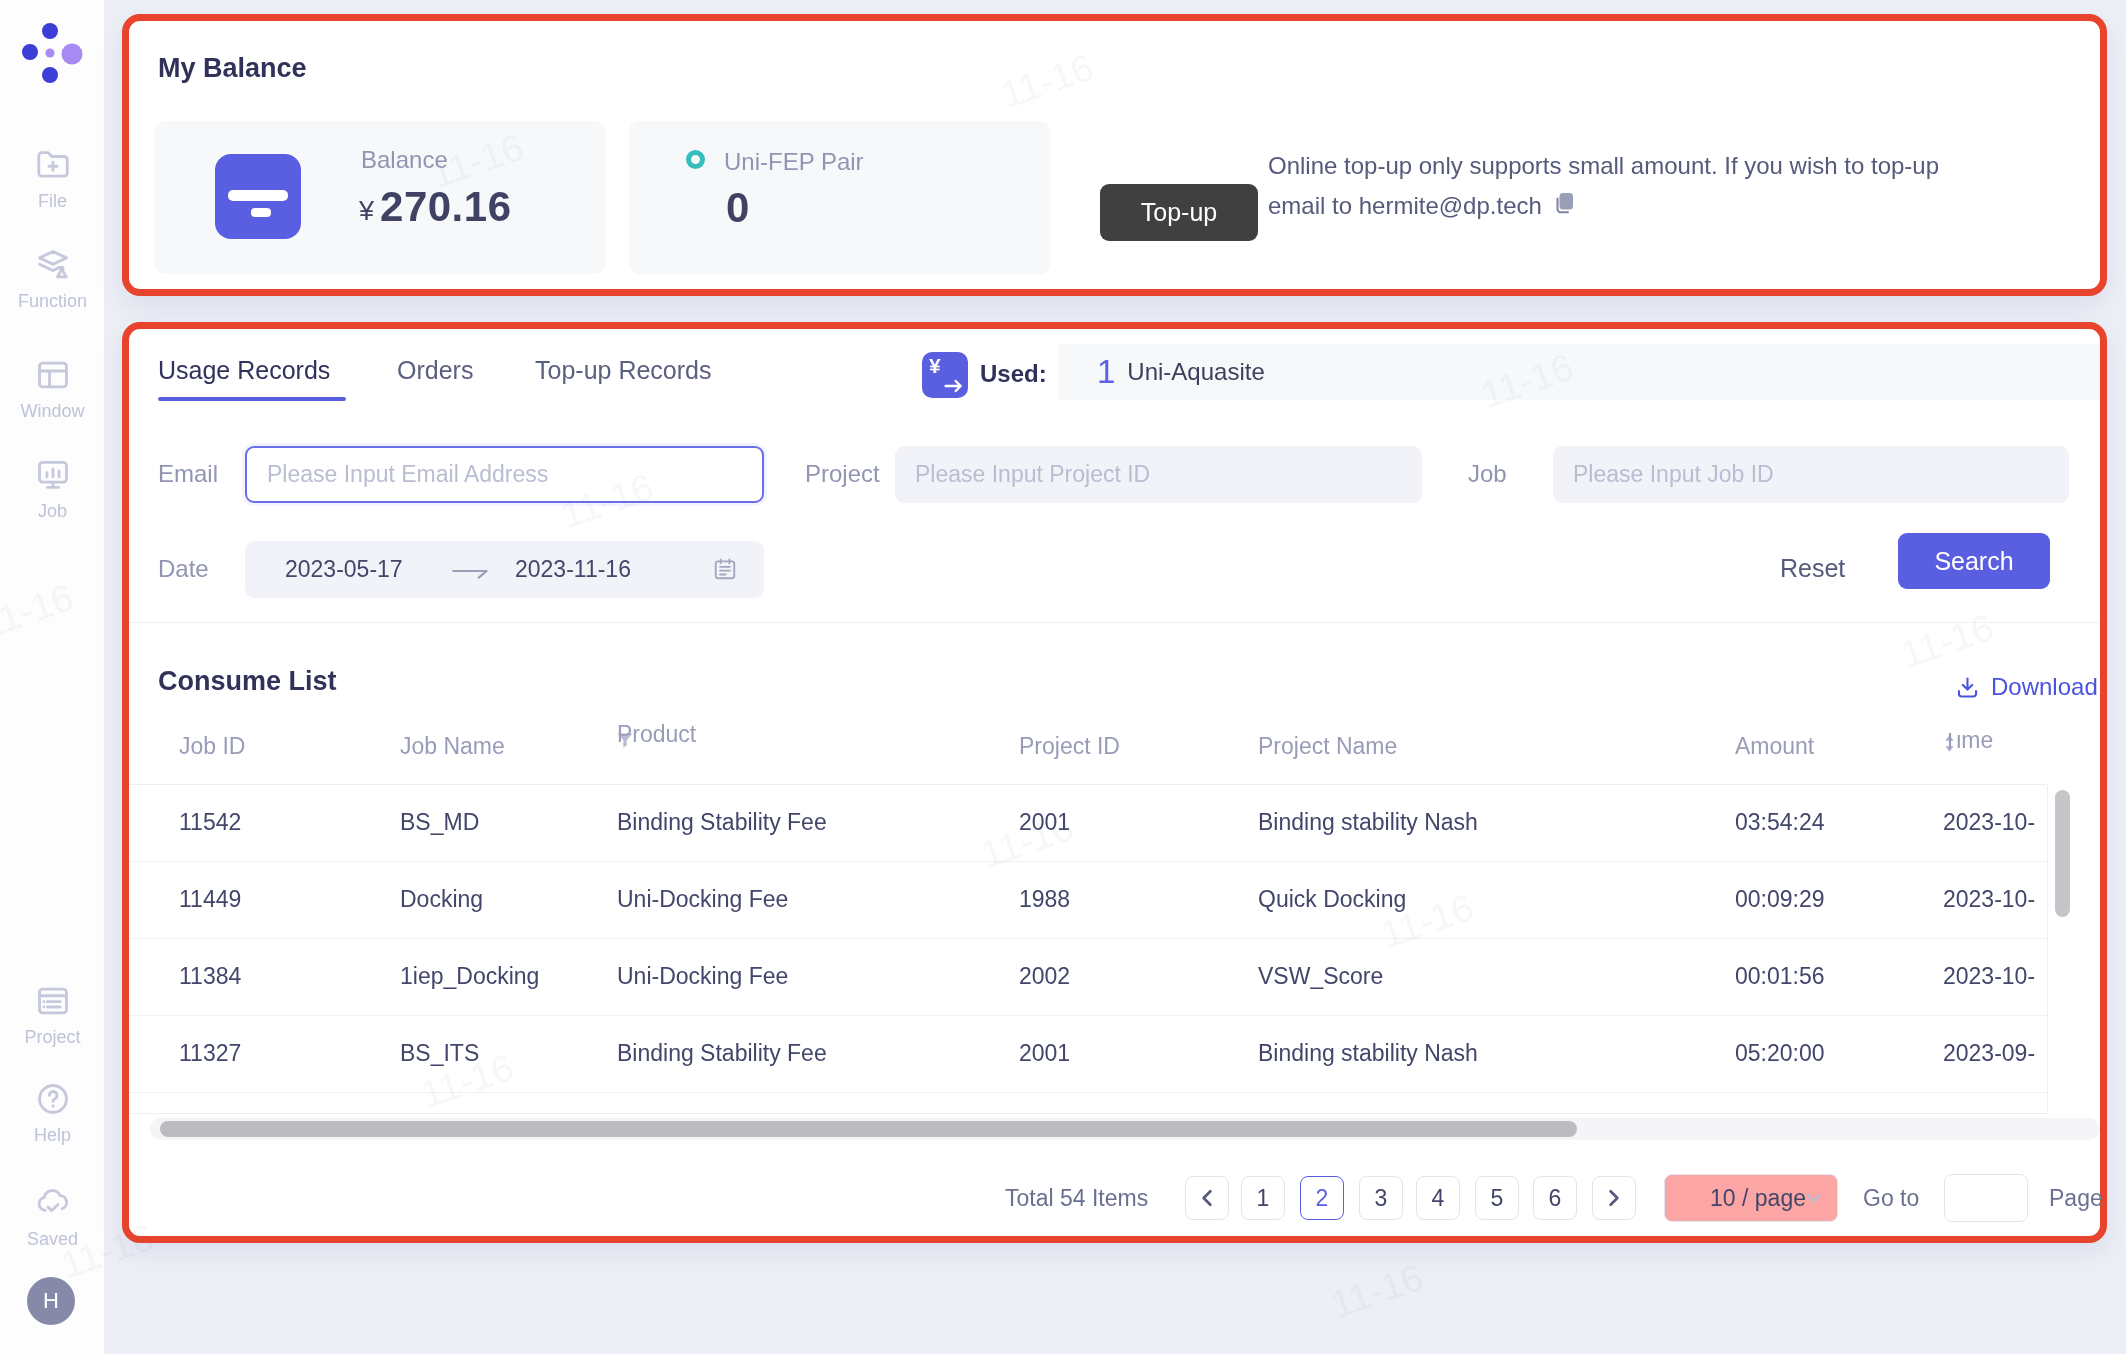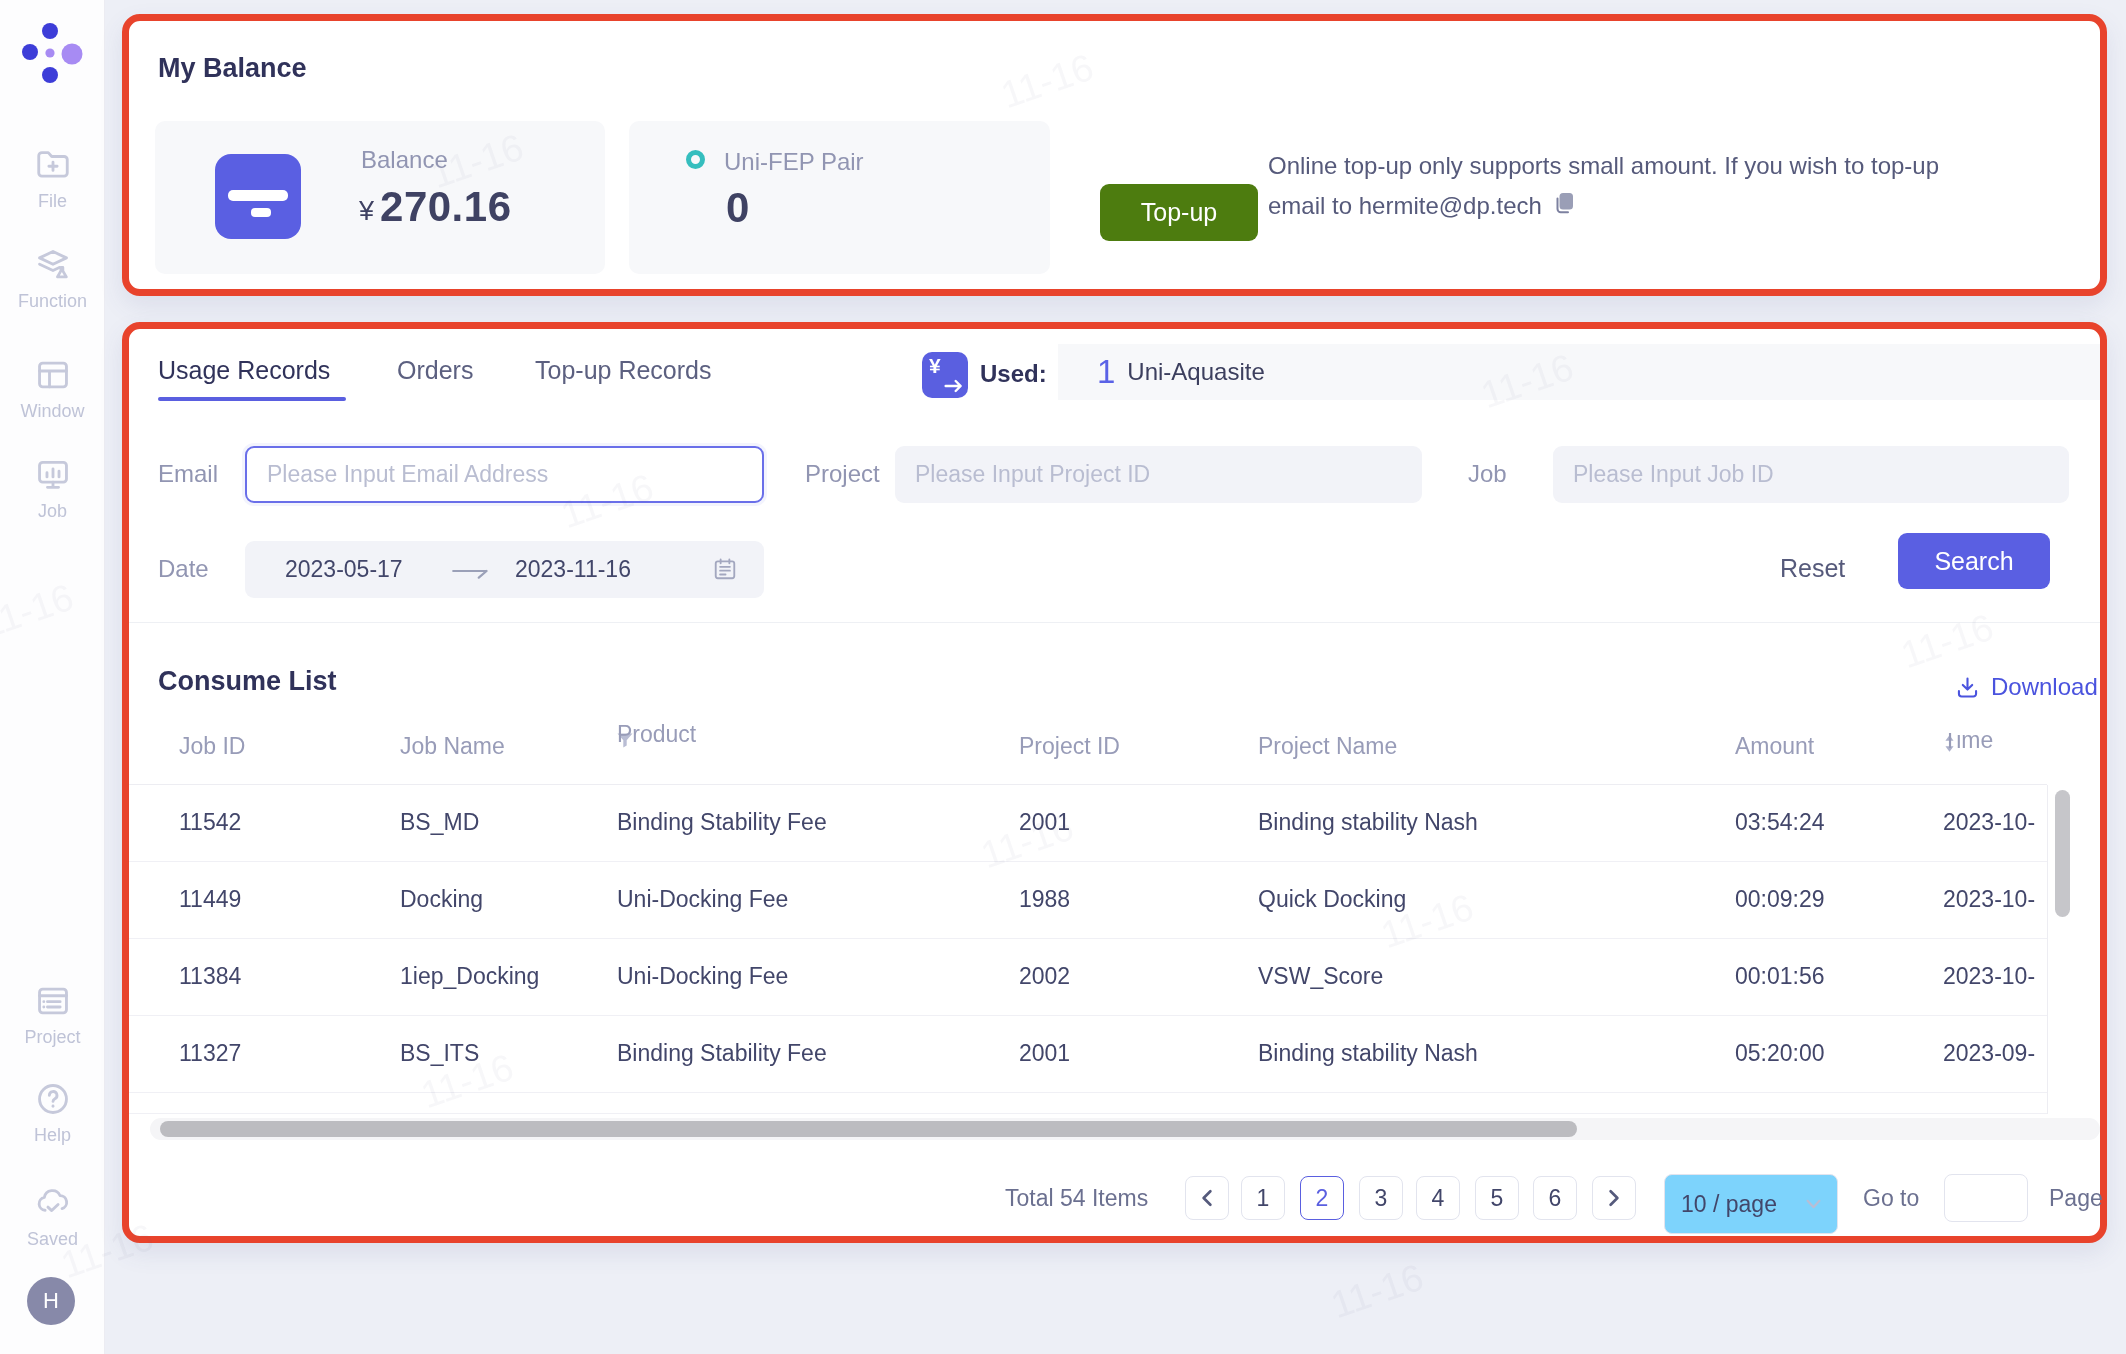--- a/index.html
+++ b/index.html
@@ -31,21 +31,21 @@
   .stat > *{position:absolute}
   .card-icon{left:60px;top:33px;width:86px;height:85px;background:#5a5fe2;border-radius:16px}
   .card-icon i{position:absolute;background:#fff;display:block}
   .ci-stripe{left:13px;right:13px;top:36px;height:11px;border-radius:5px}
   .ci-dash{left:36px;top:54px;width:20px;height:9px;border-radius:4px}
   .stat-label{font-size:24px;color:#9195b2}
   .big-val{display:flex;align-items:flex-end;gap:6px;color:#3f4263}
   .big-val .cur{font-size:27px;padding-bottom:4px}
   .big-val .num{font-size:42px;font-weight:bold;letter-spacing:.5px}
   .ring{left:57px;top:29px;width:19px;height:19px;border:5px solid #35bebe;border-radius:50%}
-  .topup{left:971px;top:163px;width:158px;height:57px;background:#4d7c0f;border-radius:9px;color:#fff;
+  .topup{left:971px;top:163px;width:158px;height:57px;background:#404040;border-radius:9px;color:#fff;
          font-size:25px;display:flex;align-items:center;justify-content:center;cursor:pointer}
   .notice{left:1139px;top:131px;width:830px;font-size:24px;color:#565a7b}
   .nline{height:40px;display:flex;align-items:flex-start;gap:12px;white-space:nowrap}
 
   
   .tab{top:27px;font-size:25px;color:#5c6080;cursor:pointer;white-space:nowrap}
   .tab.active{font-weight:normal;color:#30325a}
   .tab-underline{left:29px;top:68px;width:188px;height:4px;background:#5a5fe0;border-radius:2px}
   .used-icon{left:793px;top:23px;width:46px;height:46px;background:#5a5fe0;border-radius:10px}
   .used-icon span{position:absolute;left:7px;top:2px;color:#fff;font-size:21px;font-weight:bold}
@@ -85,22 +85,22 @@
   .tright{left:1918px;top:456px;width:1px;height:329px;background:#ededf2}
   .vthumb{left:1926px;top:461px;width:15px;height:127px;background:#c6c6ca;border-radius:8px;cursor:pointer}
   .htrack{left:21px;top:789px;width:1950px;height:22px;background:#f5f5f7;border-radius:11px}
   .hthumb{left:31px;top:792px;width:1417px;height:16px;background:#bcbcc0;border-radius:8px;cursor:pointer}
 
   .pag-total{left:876px;top:856px;font-size:23px;color:#6b7090}
   .pbtn{top:847px;width:44px;height:44px;border:1px solid #e2e4ee;border-radius:8px;background:#fff;
         display:flex;align-items:center;justify-content:center;font-size:23px;color:#42466a;cursor:pointer}
   .pbtn svg{stroke:#555a7c;fill:none;stroke-width:2.4;stroke-linecap:round;stroke-linejoin:round}
   .pbtn.active{border-color:#5a5fe0;color:#5a5fe0}
-  .psize{left:1535px;top:845px;width:174px;height:60px;border:1px solid #e2e4ee;border-radius:8px;background:#7dd3fc;
-         display:flex;align-items:center;justify-content:space-between;padding:0 16px;font-size:23px;color:#42466a;cursor:pointer}
+  .psize{left:1535px;top:845px;width:174px;height:48px;border:1px solid #e2e4ee;border-radius:8px;background:#fca5a5;
+         display:flex;align-items:center;justify-content:flex-end;padding:0 16px;font-size:23px;color:#42466a;cursor:pointer}
   .goto-label{left:1734px;top:856px;font-size:23px;color:#6b7090}
   .goto-input{left:1815px;top:845px;width:84px;height:48px;border:1px solid #e2e4ee;border-radius:8px;background:#fff;text-align:center}
   .page-suffix{left:1920px;top:856px;font-size:23px;color:#6b7090}
 
   .wm{position:absolute;font-size:38px;color:rgba(90,96,140,.05);transform:rotate(-19deg);
       z-index:40;pointer-events:none;white-space:nowrap}
 </style>
 </head>
 <body>
 

